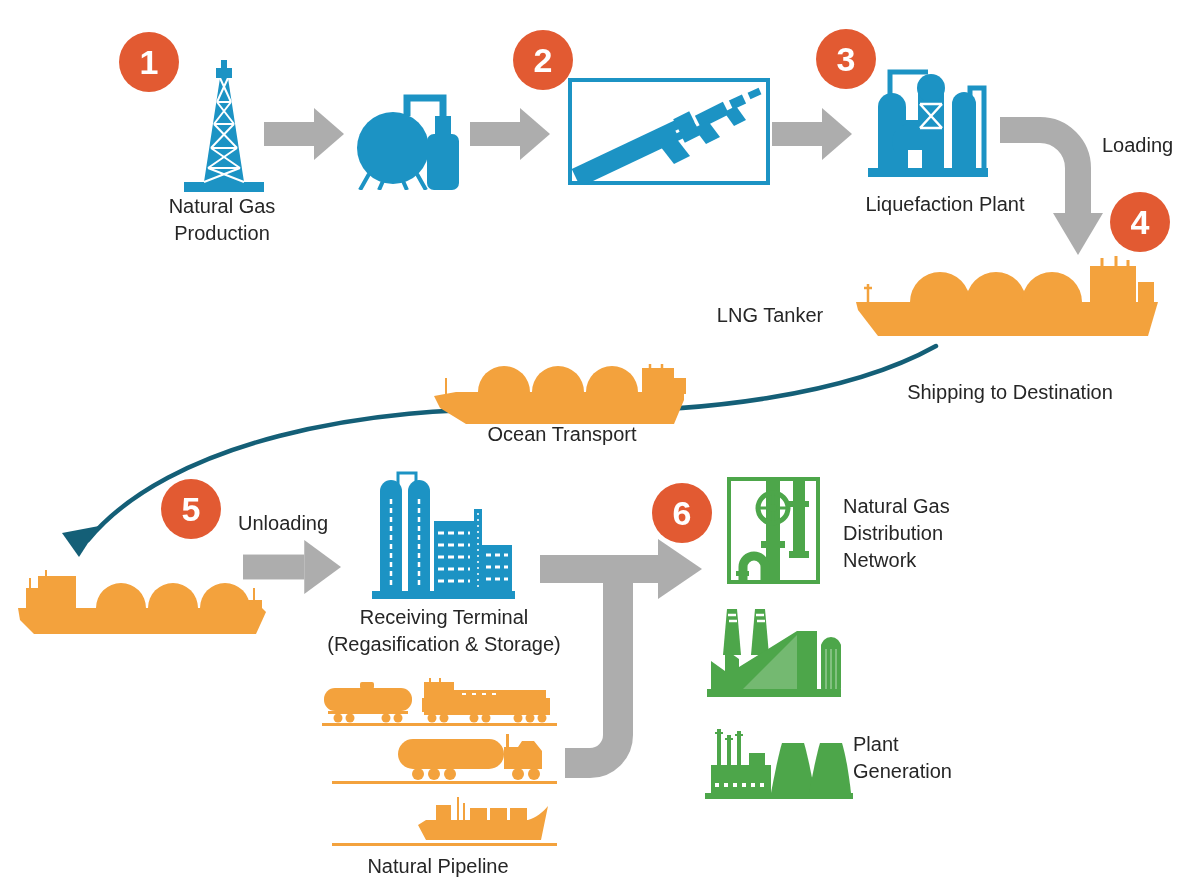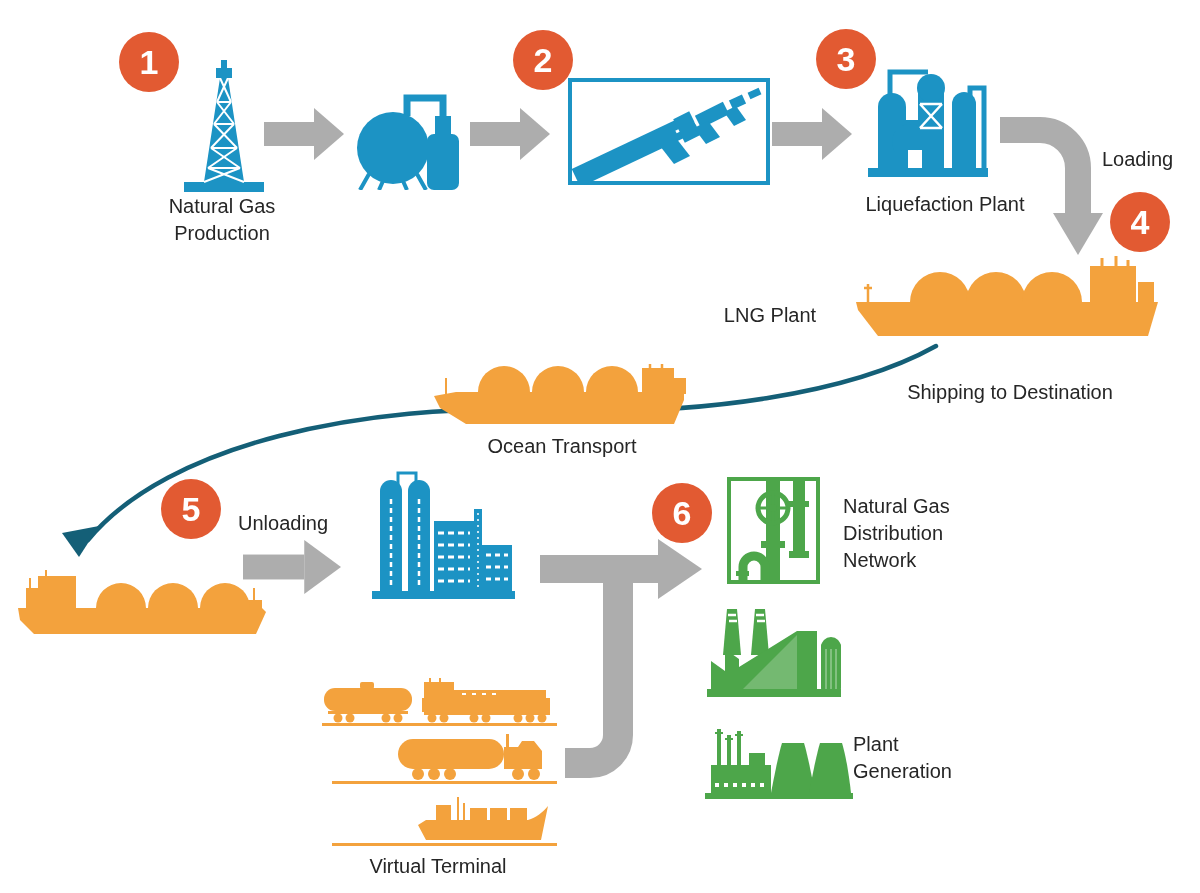--- a/index.html
+++ b/index.html
@@ -111,51 +111,51 @@
     <rect x="48" y="88" width="14" height="18" fill="#fff"></rect>
     <path d="M92,106 V42 a12,12 0 0 1 24,0 V106 Z" fill="currentColor"></path>
     <path d="M110,44 V26 H124 V106" stroke="currentColor" stroke-width="5" fill="none"></path>
   </svg>
   <div class="label center" style="left:845px;top:191px;width:200px">Liquefaction Plant</div>
 
   <svg class="abs icon-gray" style="left:995px;top:105px" width="115" height="155" viewBox="0 0 115 155">
     <path d="M5,25 H45 a38,38 0 0 1 38,38 V112" fill="none" stroke="currentColor" stroke-width="26"></path>
     <polygon points="58,108 108,108 83,150" fill="currentColor"></polygon>
   </svg>
-  <div class="label" style="left:1102px;top:146px;width:95px">Loading</div>
+  <div class="label" style="left:1102px;top:132px;width:95px">Loading</div>
 
   <div class="badge" style="left:1110px;top:192px">
       <span>4</span>
     </div>
 
   <svg class="abs icon-orange" style="left:852px;top:256px" width="312" height="86" viewBox="0 0 312 86">
     <path d="M16,28 V46 M12,32 H20" stroke="currentColor" stroke-width="2.5" fill="none"></path>
     <path d="M4,46 H306 L296,80 H26 L6,54 Z" fill="currentColor"></path>
     <path d="M58,46 a30,30 0 0 1 60,0 Z" fill="currentColor"></path>
     <path d="M114,46 a30,30 0 0 1 60,0 Z" fill="currentColor"></path>
     <path d="M170,46 a30,30 0 0 1 60,0 Z" fill="currentColor"></path>
     <rect x="238" y="10" width="46" height="36" fill="currentColor"></rect>
     <rect x="286" y="26" width="16" height="20" fill="currentColor"></rect>
     <path d="M250,2 V10 M264,0 V10 M276,4 V10" stroke="currentColor" stroke-width="3" fill="none"></path>
   </svg>
-  <div class="label center" style="left:700px;top:302px;width:140px">LNG Plant</div>
+  <div class="label center" style="left:700px;top:302px;width:140px">LNG Tanker</div>
 
   <div class="label center" style="left:885px;top:379px;width:250px">Shipping to Destination</div>
 
   <svg class="abs icon-orange" style="left:432px;top:364px" width="256" height="66" viewBox="0 0 256 66">
     <path d="M14,14 V30" stroke="currentColor" stroke-width="2" fill="none"></path>
     <path d="M2,32 L24,28 H252 V36 L242,60 H34 L8,44 Z" fill="currentColor"></path>
     <path d="M46,28 a26,26 0 0 1 52,0 Z" fill="currentColor"></path>
     <path d="M100,28 a26,26 0 0 1 52,0 Z" fill="currentColor"></path>
     <path d="M154,28 a26,26 0 0 1 52,0 Z" fill="currentColor"></path>
     <rect x="210" y="4" width="32" height="26" fill="currentColor"></rect>
     <rect x="242" y="14" width="12" height="16" fill="currentColor"></rect>
     <path d="M218,0 V4 M230,0 V4" stroke="currentColor" stroke-width="2.5" fill="none"></path>
   </svg>
-  <div class="label center" style="left:462px;top:433px;width:200px">Ocean Transport</div>
+  <div class="label center" style="left:462px;top:421px;width:200px">Ocean Transport</div>
 
   <div class="badge" style="left:161px;top:479px">
       <span>5</span>
     </div>
   <div class="label" style="left:238px;top:510px;width:120px">Unloading</div>
 
   <svg class="abs icon-gray" style="left:243px;top:540px" width="98" height="54" viewBox="0 0 80 52" preserveAspectRatio="none">
     <rect x="0" y="14" width="50" height="24" fill="currentColor"></rect>
     <polygon points="50,0 80,26 50,52" fill="currentColor"></polygon>
   </svg>
@@ -177,20 +177,22 @@
     <path d="M8,126 V26 a11,11 0 0 1 22,0 V126 Z" fill="currentColor"></path>
     <path d="M36,126 V26 a11,11 0 0 1 22,0 V126 Z" fill="currentColor"></path>
     <path d="M19,34 V120 M47,34 V120" stroke="#fff" stroke-width="2.5" stroke-dasharray="5,4" fill="none"></path>
     <rect x="62" y="56" width="40" height="70" fill="currentColor"></rect>
     <path d="M66,68 H98 M66,80 H98 M66,92 H98 M66,104 H98 M66,116 H98" stroke="#fff" stroke-width="3" stroke-dasharray="6,4" fill="none"></path>
     <rect x="102" y="44" width="8" height="82" fill="currentColor"></rect>
     <path d="M106,48 V124" stroke="#fff" stroke-width="1.5" stroke-dasharray="2,4" fill="none"></path>
     <rect x="110" y="80" width="30" height="46" fill="currentColor"></rect>
     <path d="M114,90 H136 M114,102 H136 M114,114 H136" stroke="#fff" stroke-width="3" stroke-dasharray="5,4" fill="none"></path>
   </svg>
+  <div class="label center" style="left:313px;top:604px;width:262px">Receiving Terminal
+(Regasification &amp; Storage)</div>
 
   <svg class="abs icon-gray" style="left:540px;top:535px" width="170" height="265" viewBox="0 0 170 265">
     <path d="M78,34 V200 a28,28 0 0 1 -28,28 H25" fill="none" stroke="currentColor" stroke-width="30"></path>
     <rect x="0" y="20" width="118" height="28" fill="currentColor"></rect>
     <polygon points="118,4 162,34 118,64" fill="currentColor"></polygon>
   </svg>
 
   <div class="badge" style="left:652px;top:483px">
       <span>6</span>
     </div>
@@ -277,15 +279,15 @@
 
   <svg class="abs icon-orange" style="left:322px;top:795px" width="235" height="52" viewBox="0 0 235 52">
     <rect x="10" y="48" width="225" height="3" fill="currentColor"></rect>
     <path d="M96,30 L104,25 H206 C214,23 221,17 226,11 L219,45 H104 Z" fill="currentColor"></path>
     <rect x="114" y="10" width="15" height="17" fill="currentColor"></rect>
     <path d="M136,2 V26 M142,8 V26" stroke="currentColor" stroke-width="2" fill="none"></path>
     <rect x="148" y="13" width="17" height="12" fill="currentColor"></rect>
     <rect x="168" y="13" width="17" height="12" fill="currentColor"></rect>
     <rect x="188" y="13" width="17" height="12" fill="currentColor"></rect>
   </svg>
-  <div class="label center" style="left:338px;top:853px;width:200px">Virtual Terminal</div>
+  <div class="label center" style="left:338px;top:853px;width:200px">Natural Pipeline</div>
 
 </div>
 
 </body></html>

